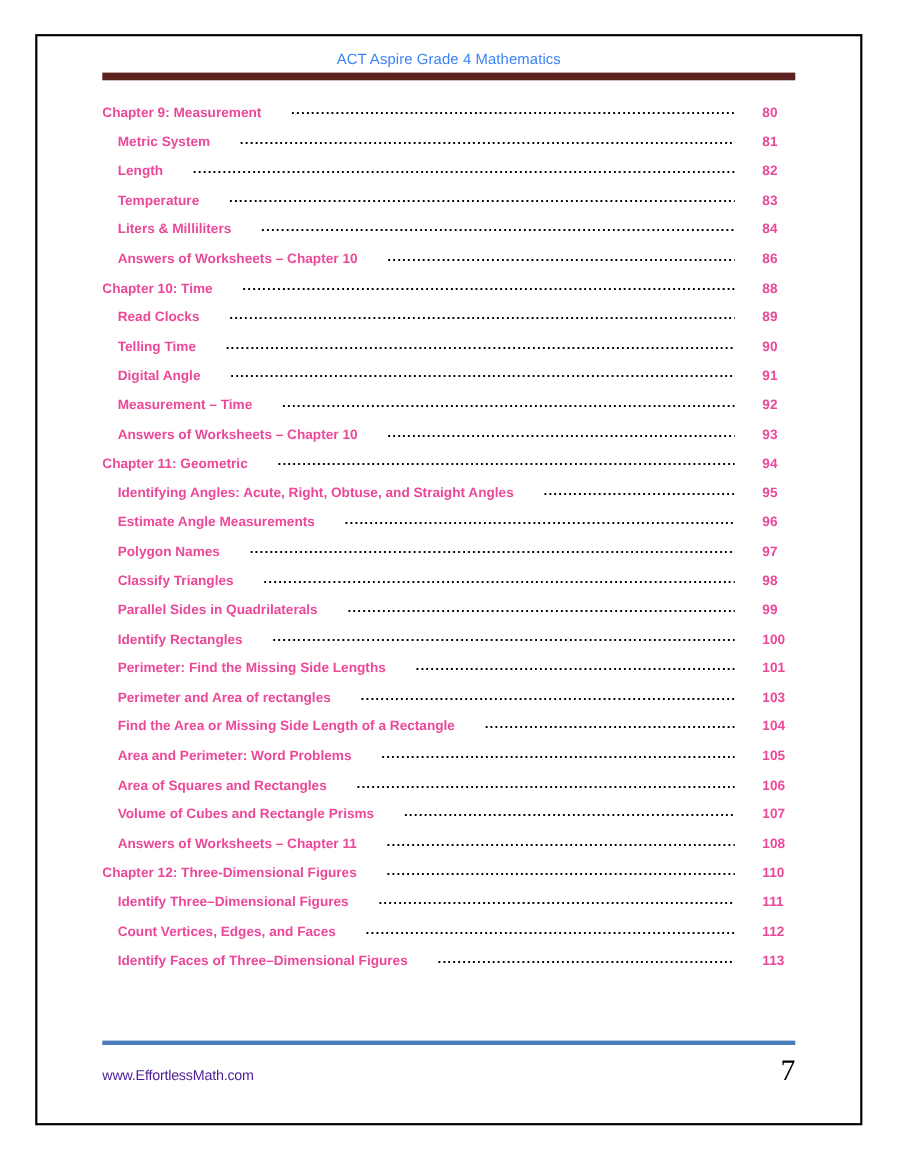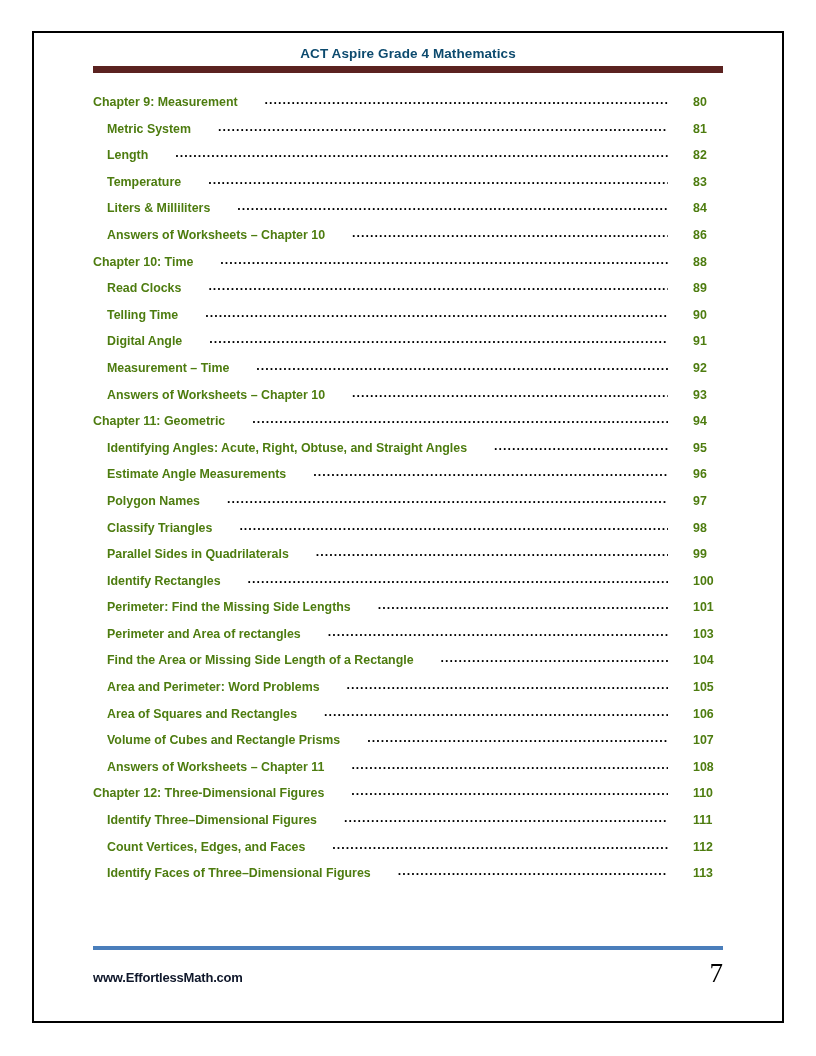--- a/index.html
+++ b/index.html
@@ -28,41 +28,41 @@
   }
   .content {
     position: absolute;
     left: 93px;
     top: 45px;
     width: 630px;
   }
   .doc-header {
     text-align: center;
     font-size: 13.5px;
-    font-weight: bold;
-    color: #0c4a6e;
+    font-weight: normal;
+    color: #3b82f6;
     letter-spacing: 0.1px;
     line-height: 17px;
     font-stretch: condensed;
   }
   .header-rule {
     margin-top: 4px;
     height: 7px;
     background: #5b2220;
     width: 100%;
   }
   .toc {
     margin-top: 20px;
   }
   .toc-row {
     display: flex;
     align-items: baseline;
     height: 26.6px;
     font-size: 12.4px;
-    color: #4d7c0f;
+    color: #ec4899;
     font-weight: bold;
     font-stretch: condensed;
     white-space: nowrap;
     gap: 24px;
   }
   .toc-row.sub {
     padding-left: 14px;
   }
   .toc-title {
     flex: 0 0 auto;
@@ -104,22 +104,22 @@
     width: 100%;
   }
   .footer-row {
     display: flex;
     align-items: flex-end;
     justify-content: space-between;
     margin-top: 11px;
   }
   .footer-site {
     font-size: 13px;
-    font-weight: bold;
-    color: #0f172a;
+    font-weight: normal;
+    color: #4c1d95;
     font-stretch: condensed;
     letter-spacing: -0.2px;
   }
   .footer-pageno {
     font-family: "Liberation Serif", serif;
     font-size: 27px;
     color: #000000;
     line-height: 24px;
   }
 </style>

